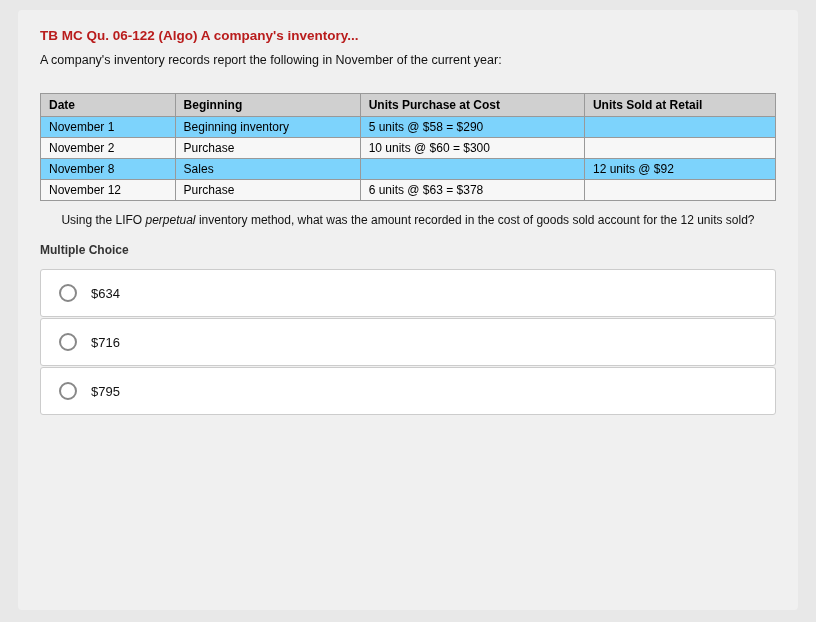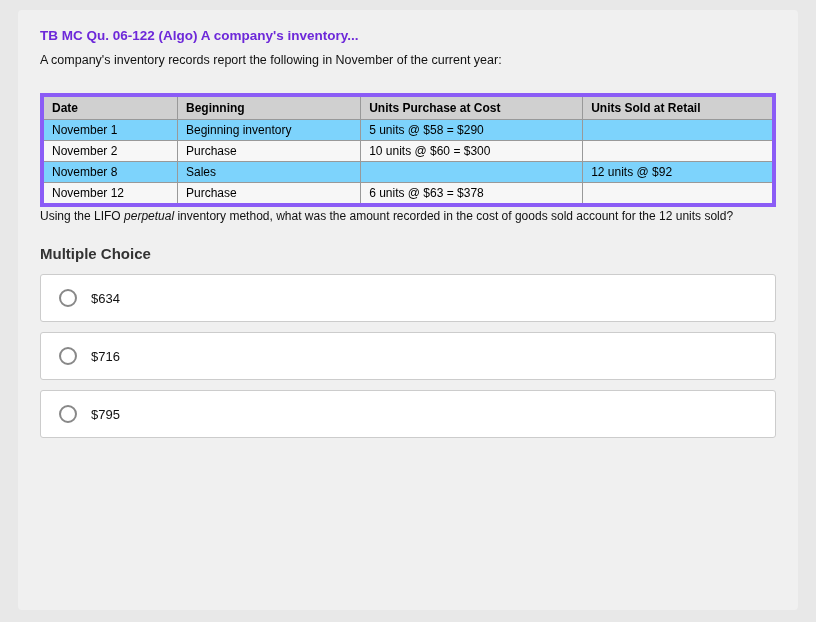--- a/index.html
+++ b/index.html
@@ -19,34 +19,35 @@
       width: 780px;
       min-height: 600px;
       padding: 18px 22px;
       border-radius: 4px;
     }
 
     .question-title {
       font-size: 13.5px;
       font-weight: bold;
       margin-bottom: 10px;
-      color: #6d28d9;
+      color: #b91c1c;
     }
 
     .question-intro {
       font-size: 12.5px;
       color: #111;
       margin-bottom: 26px;
     }
 
     .inventory-table {
       width: 100%;
       border-collapse: collapse;
       font-size: 12px;
-      border: 4px solid #8b5cf6;
+      margin-bottom: 10px;
+      border: 1px solid #8b5cf6;
     }
 
     .inventory-table th {
       background: #d0d0d0;
       border: 1px solid #999;
       padding: 4px 8px;
       text-align: left;
       font-weight: bold;
       font-size: 12px;
     }
@@ -59,43 +60,44 @@
       background: #7dd3fc;
     }
 
     .inventory-table tr:nth-child(even) td {
       background: #f7f7f7;
     }
 
     .question-text {
       font-size: 12px;
       color: #111;
-      margin-bottom: 20px;
+      margin-bottom: 14px;
       line-height: 1.5;
+      text-align: center;
     }
 
     .question-text em {
       font-style: italic;
     }
 
     .multiple-choice-label {
-      font-size: 15px;
+      font-size: 12px;
       font-weight: bold;
       color: #333;
       margin-bottom: 12px;
     }
 
     .choice-item {
       display: flex;
       align-items: center;
       background: #fff;
       border: 1px solid #ccc;
       border-radius: 3px;
       padding: 14px 18px;
-      margin-bottom: 10px;
+      margin-bottom: 1px;
       cursor: pointer;
     }
 
     .radio-circle {
       width: 18px;
       height: 18px;
       border-radius: 50%;
       border: 2px solid #888;
       margin-right: 14px;
       flex-shrink: 0;

